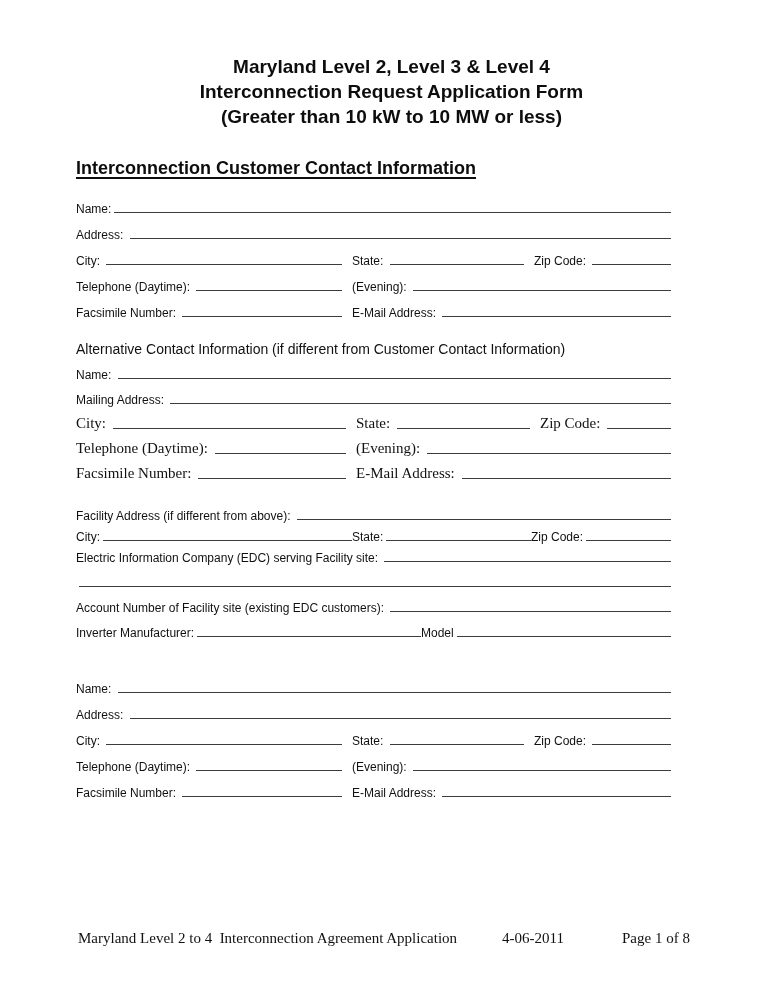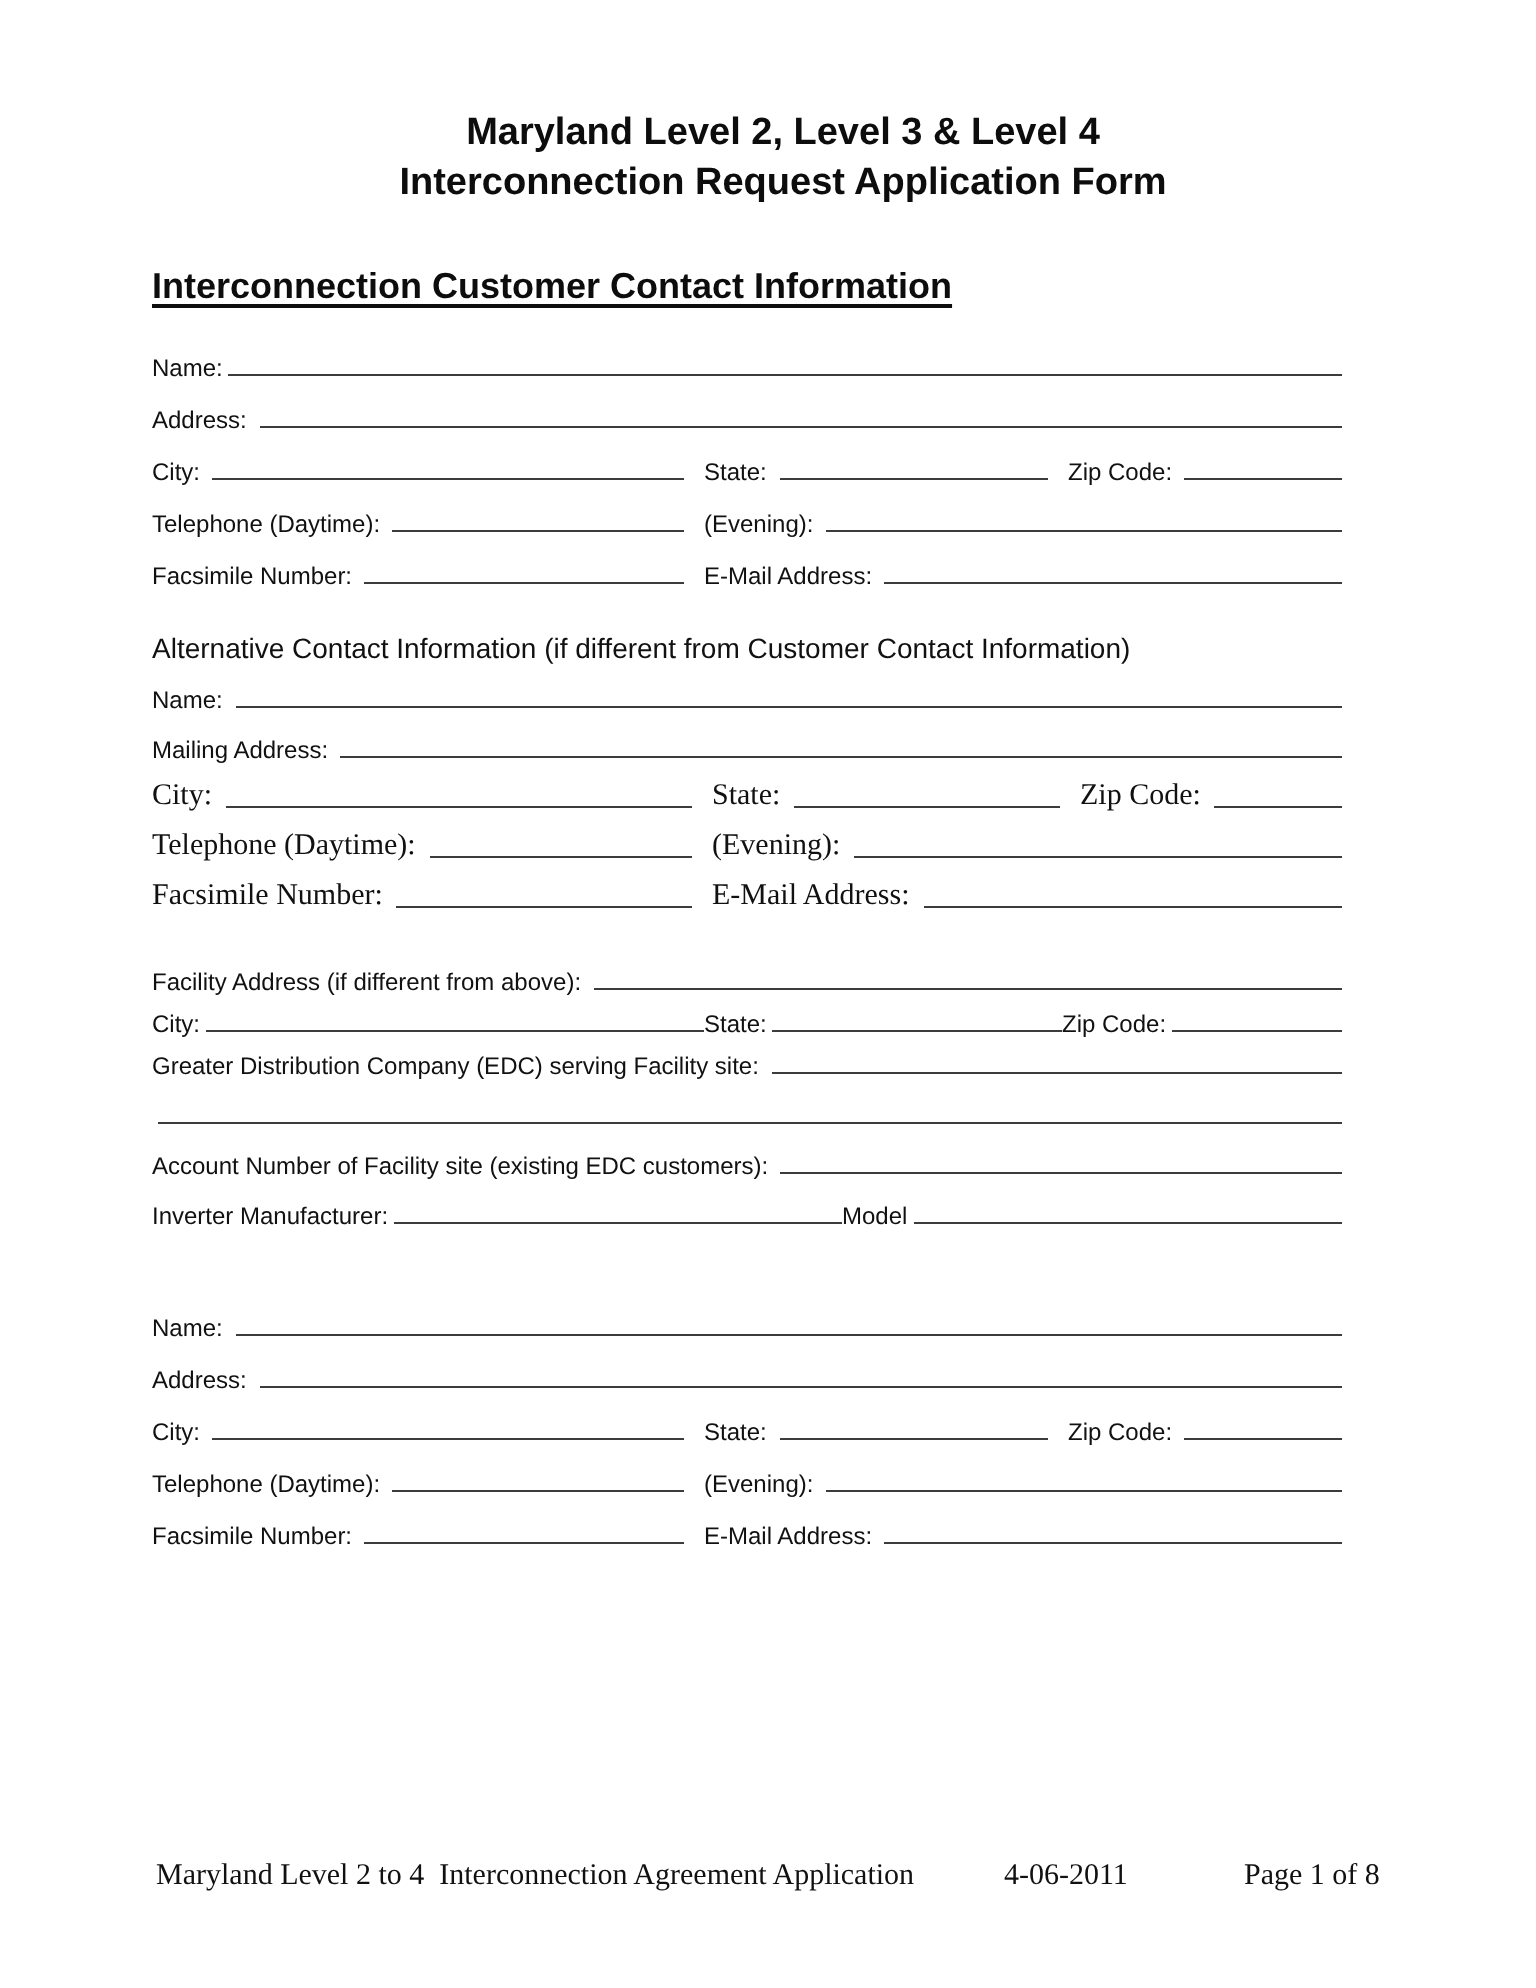--- a/index.html
+++ b/index.html
@@ -121,20 +121,21 @@
   .footer .f-page{left:546px;}
 </style>
 </head>
 <body>
 
 <div class="page">
 
   <div class="title">
     <div>Maryland Level 2, Level 3 &amp; Level 4</div>
     <div>Interconnection Request Application Form</div>
+    <div>(Greater than 10 kW to 10 MW or less)</div>
   </div>
 
   <main id="form-body">
       <section class="sec sec-customer-contact">
         <div class="sec-heading">Interconnection Customer Contact Information</div>
         <div class="rows">
           <div class="row">
             <div class="cell" data-cellid="name">
               <span class="lbl">Name:</span>
               <span class="line"></span>
@@ -250,21 +251,21 @@
               <span class="lbl">State:</span>
               <span class="line"></span>
             </div>
             <div class="cell" data-cellid="zip">
               <span class="lbl">Zip Code:</span>
               <span class="line"></span>
             </div>
           </div>
           <div class="row">
             <div class="cell" data-cellid="edc">
-              <span class="lbl">Greater Distribution Company (EDC) serving Facility site: </span>
+              <span class="lbl">Electric Information Company (EDC) serving Facility site: </span>
               <span class="line"></span>
             </div>
           </div>
           <div class="row">
             <div class="cell" data-cellid="electric-supplier">
               <span class="line"></span>
             </div>
           </div>
           <div class="row">
             <div class="cell" data-cellid="account-number">

